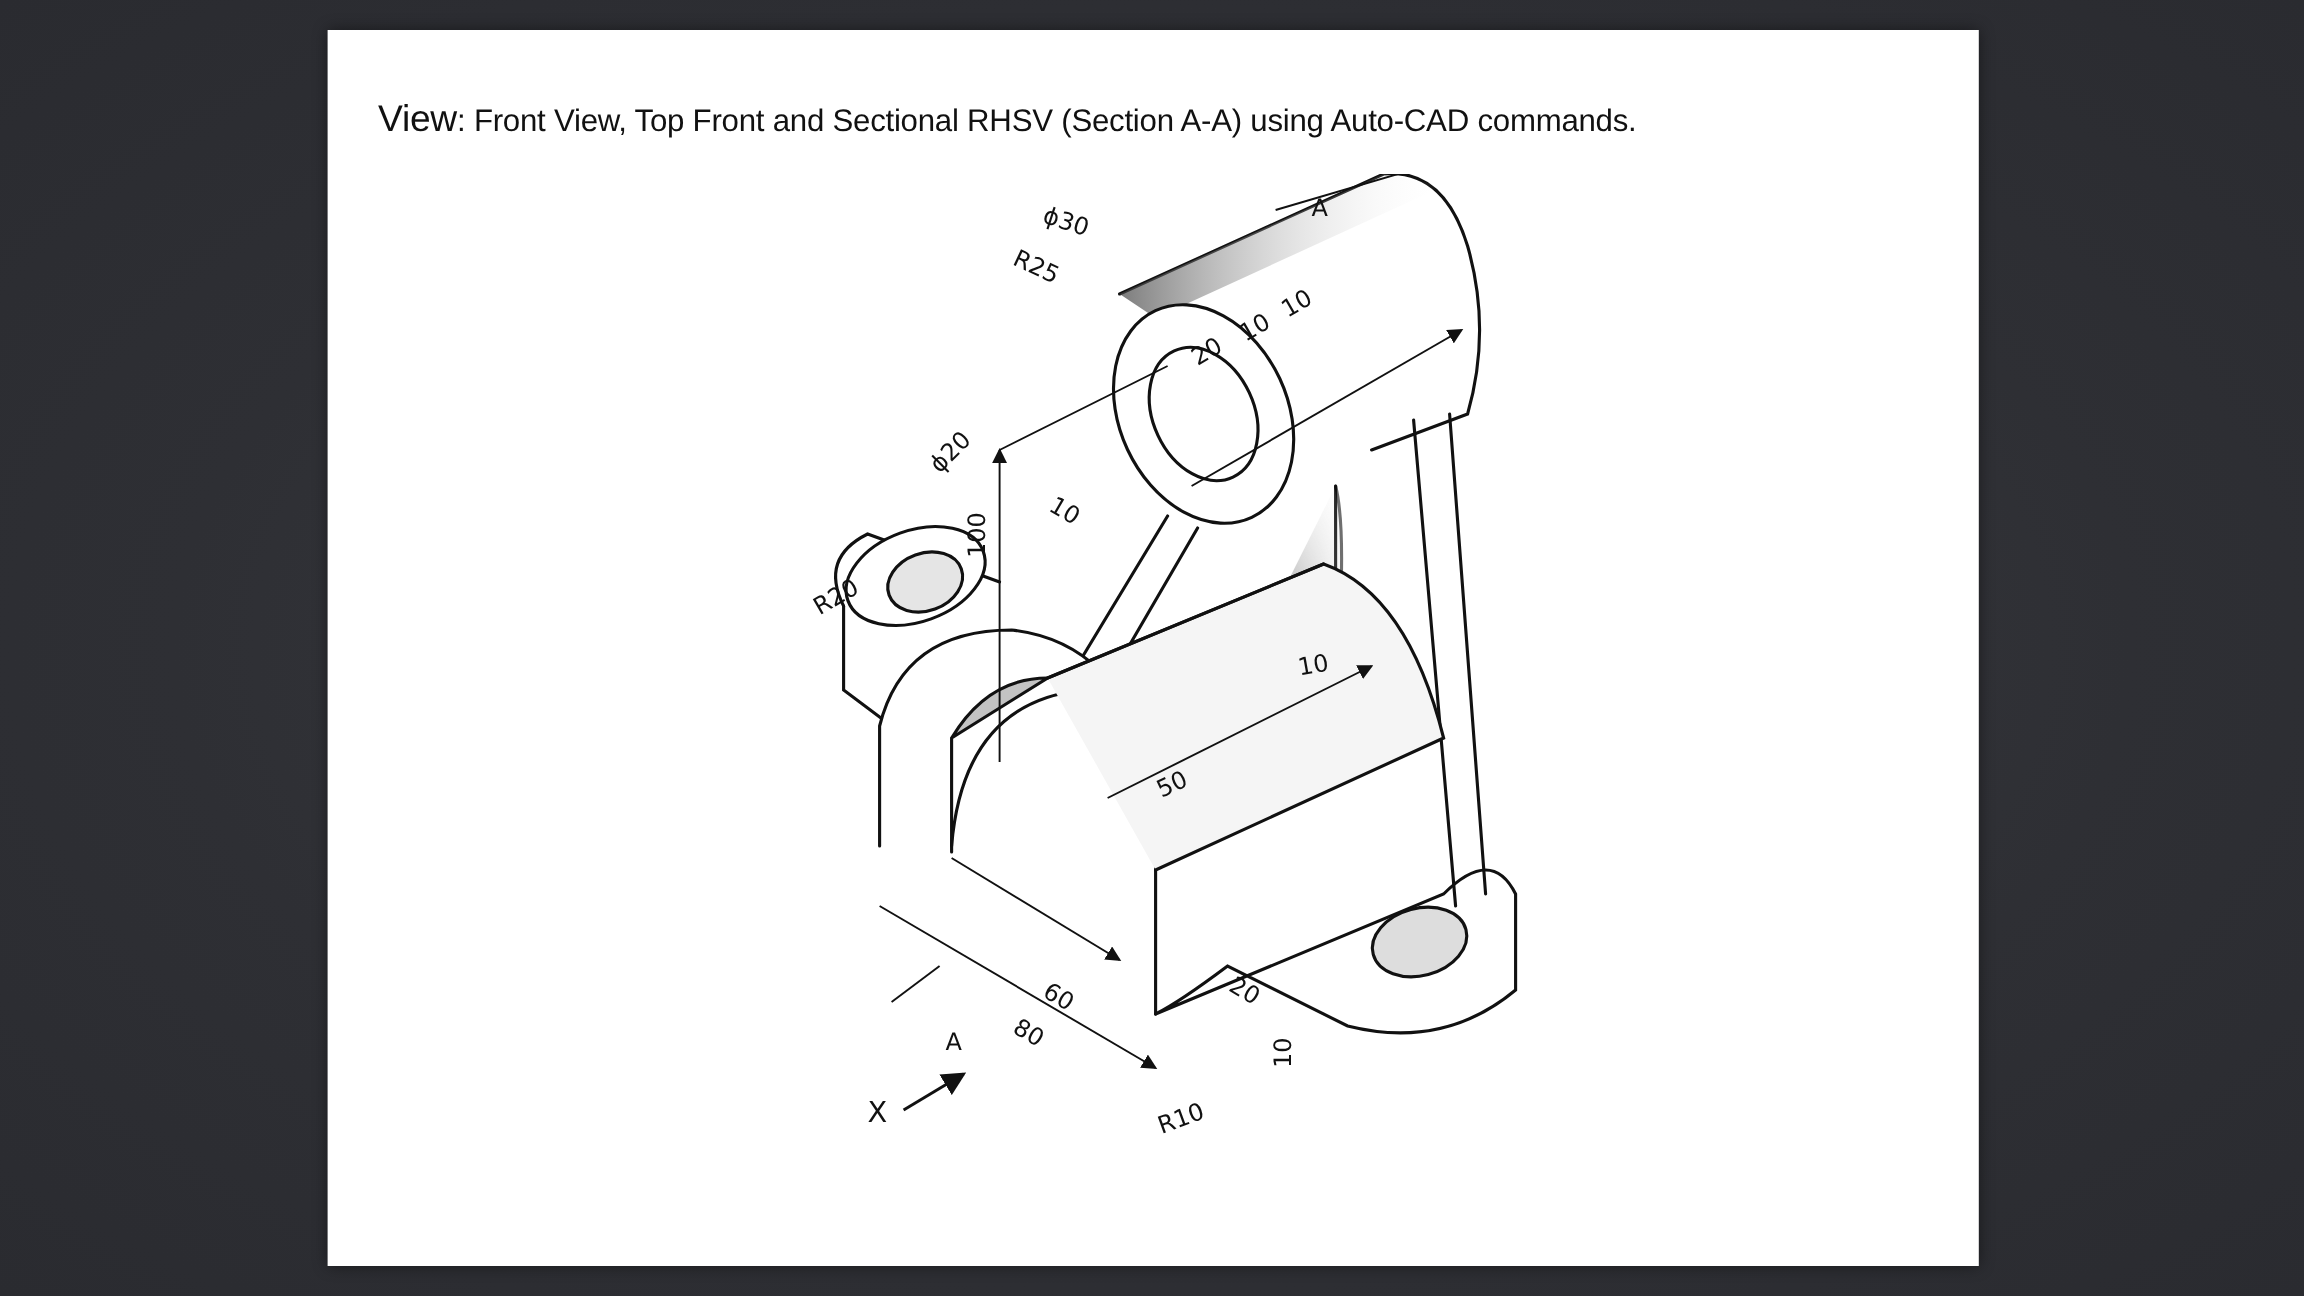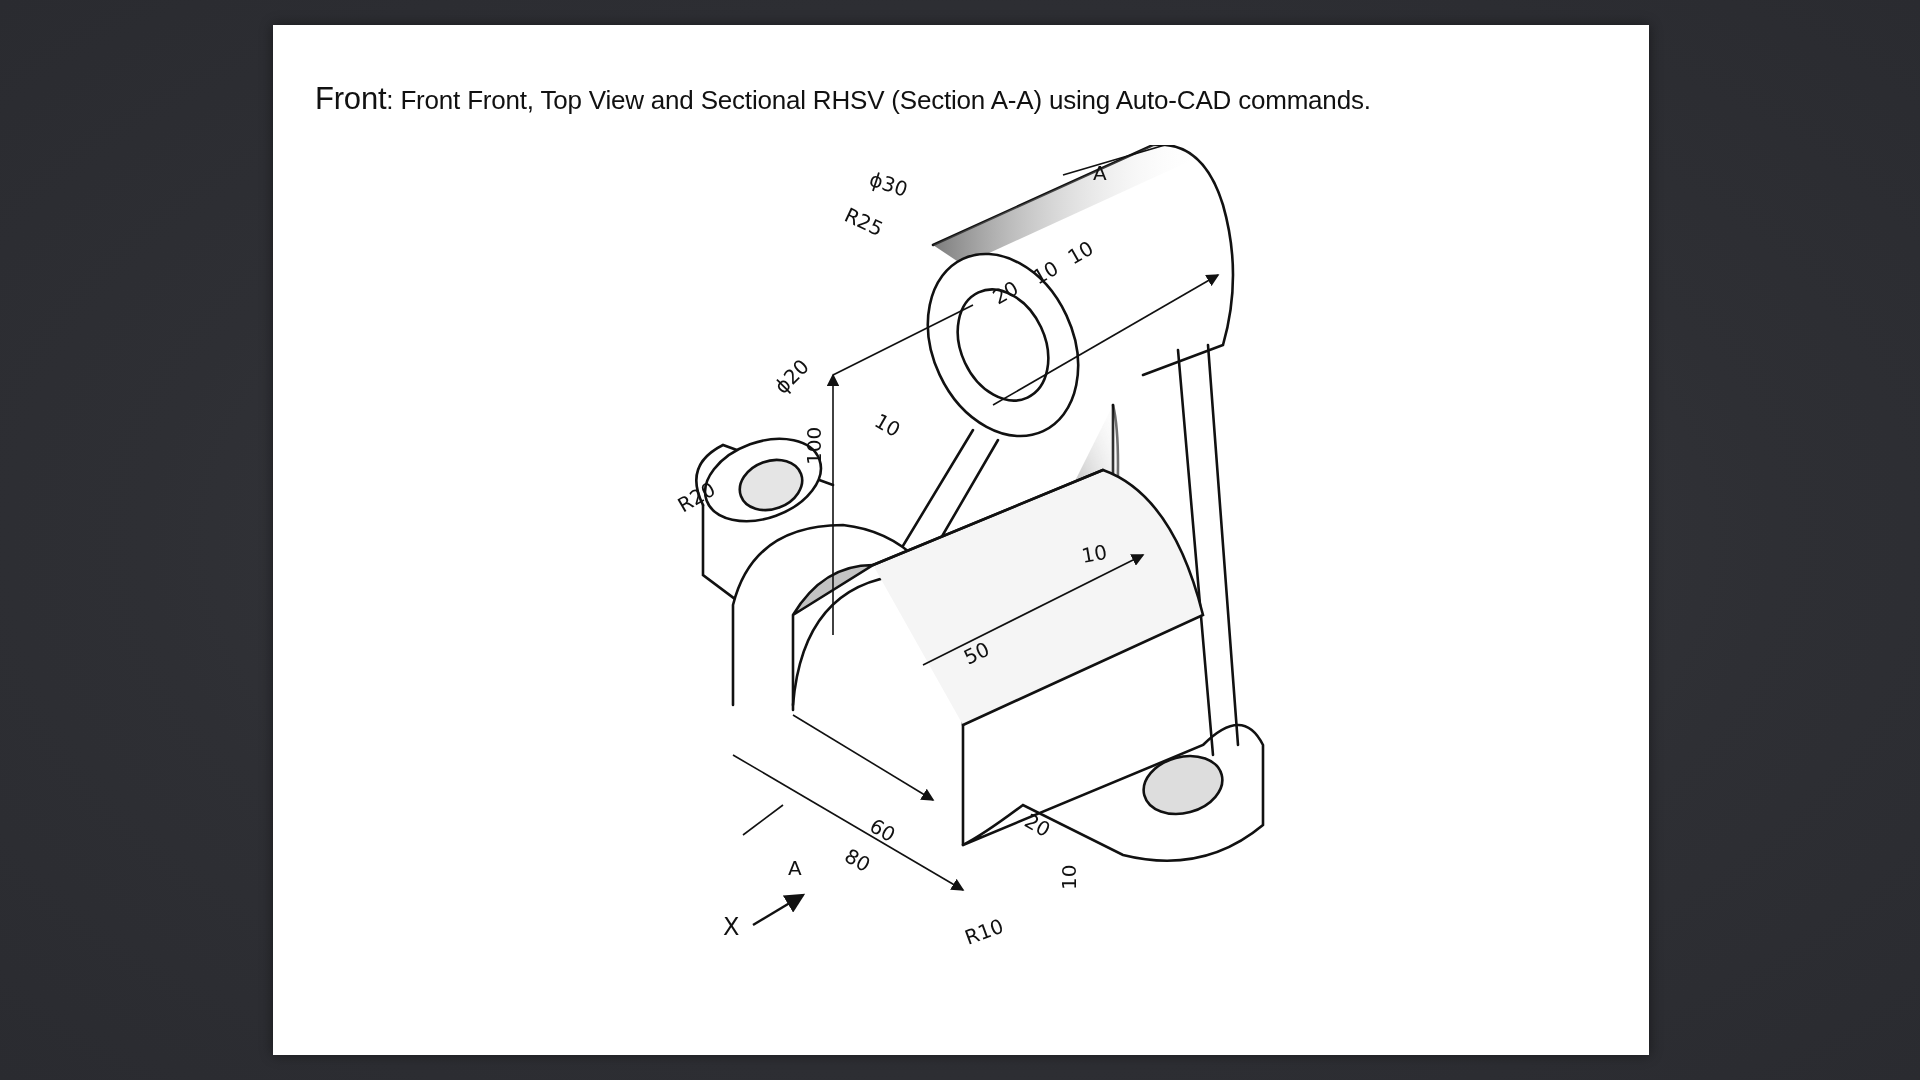--- a/index.html
+++ b/index.html
@@ -25,21 +25,21 @@
     position:absolute; left:370px; top:120px; width:740px; height:840px;
   }
   .drawing svg { width:100%; height:100%; }
   .dimtxt { font-family:"DejaVu Sans", sans-serif; font-size:20px; fill:#111; }
 </style>
 </head>
 <body>
 
 <div class="slide">
   <div class="title">
-    <span class="lead">Front</span><span>: </span><span>Front Front, Top View and </span><b>Sectional</b><span> RHSV (Section A-A) using </span><b>Auto-CAD</b><span> commands.</span>
+    <span class="lead">View</span><span>: </span><span>Front View, Top Front and </span><b>Sectional</b><span> RHSV (Section A-A) using </span><b>Auto-CAD</b><span> commands.</span>
   </div>
 
   <div class="drawing">
     <svg viewBox="0 0 740 840">
       <defs>
         <radialGradient id="shade" cx="50%" cy="50%" r="60%">
           <stop offset="0%" stop-color="#555"></stop>
           <stop offset="100%" stop-color="#ddd" stop-opacity="0.2"></stop>
         </radialGradient>
         <linearGradient id="shadeL" x1="0" y1="0" x2="1" y2="0">

